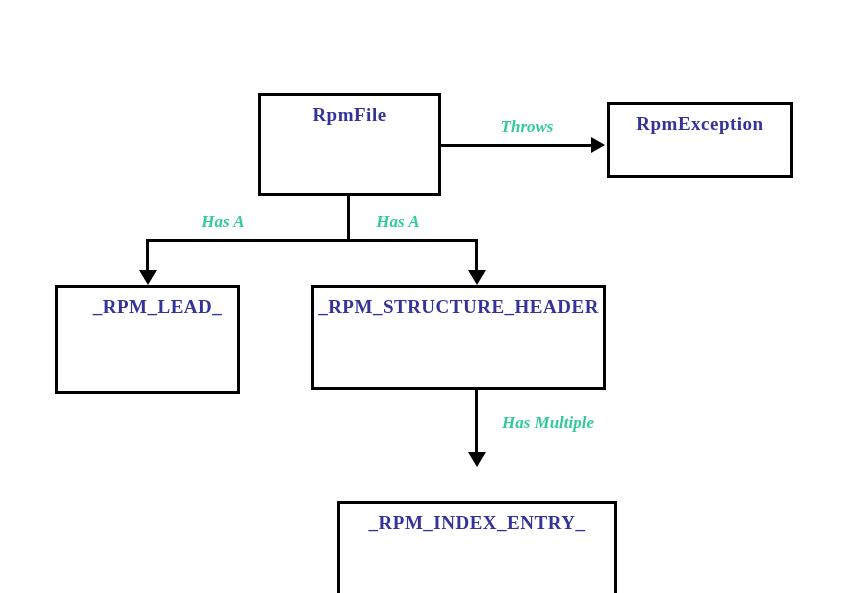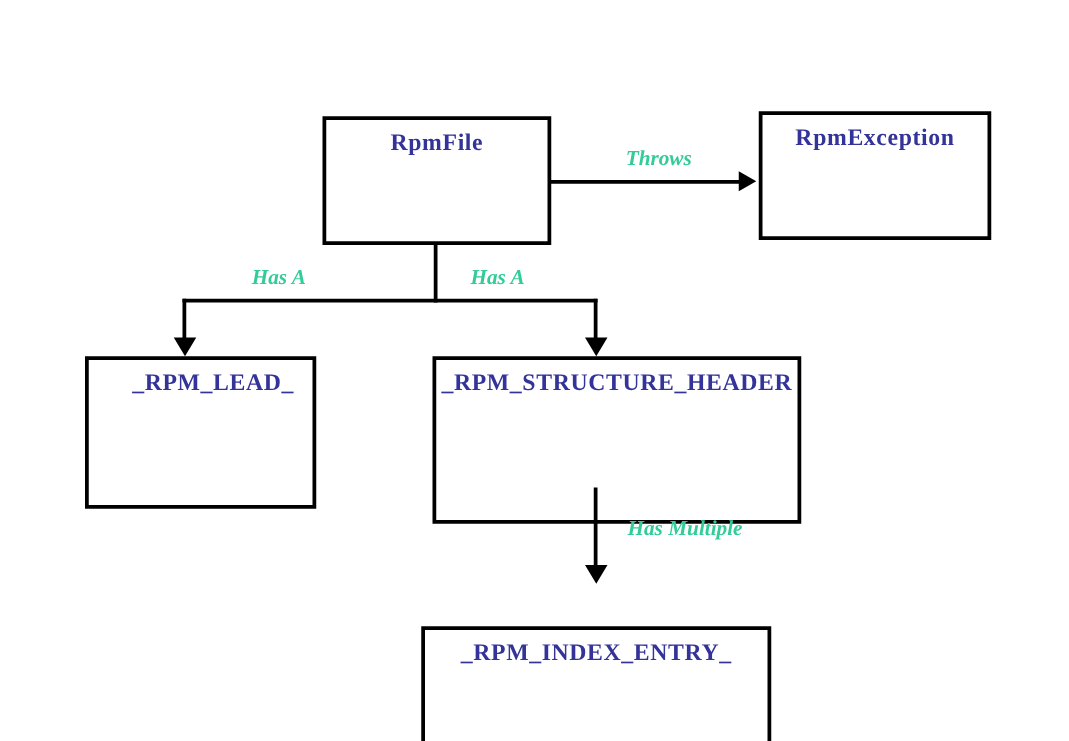--- a/index.html
+++ b/index.html
@@ -66,23 +66,23 @@
   .arrow-right {
     position: absolute;
     width: 0;
     height: 0;
     border-top: 8px solid transparent;
     border-bottom: 8px solid transparent;
     border-left: 14px solid var(--line);
   }
   
   #node-rpmfile            { left: 258px; top: 93px;  width: 183px; height: 103px; }
-  #node-rpmexception       { left: 607px; top: 89px;  width: 186px; height: 103px; }
-  #node-rpm-lead           { left: 68px;  top: 285px; width: 185px; height: 122px; padding-left: 20px; }
-  #node-rpm-structure-header { left: 346px; top: 285px; width: 295px; height: 134px; }
+  #node-rpmexception       { left: 607px; top: 102px;  width: 186px; height: 76px; }
+  #node-rpm-lead           { left: 55px;  top: 285px; width: 185px; height: 109px; padding-left: 20px; }
+  #node-rpm-structure-header { left: 311px; top: 285px; width: 295px; height: 105px; }
   #node-rpm-index-entry    { left: 337px; top: 467px; width: 280px; height: 106px; margin-top: 34px; }
 </style>
 </head>
 <body>
 
 <div id="canvas">
 
   <div class="node" id="node-rpmfile">
     <span class="node-label">RpmFile</span>
   </div>

